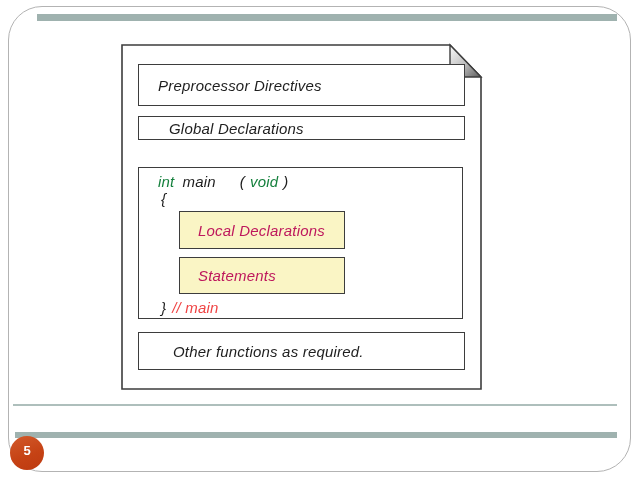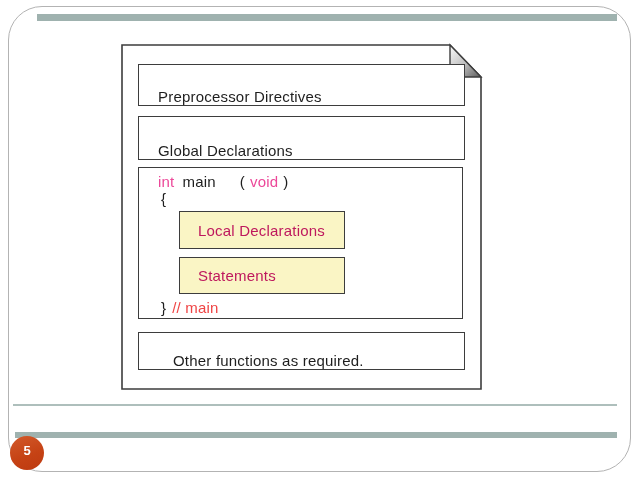--- a/index.html
+++ b/index.html
@@ -37,28 +37,29 @@
     position: absolute;
     left: 0;
     top: 0;
   }
 
   .diagram-box {
     position: absolute;
     border: 1.5px solid #3d3d3d;
     background: #ffffff;
     display: flex;
-    align-items: flex-end;
+    align-items: center;
     box-sizing: border-box;
     font-size: 15px;
     color: #1e1e1e;
     letter-spacing: 0.2px;
+    font-style: italic;
   }
   .box-preprocessor { left: 138px; top: 64px;  width: 327px; height: 42px; padding-left: 19px; }
-  .box-global       { left: 138px; top: 116px; width: 327px; height: 44px; padding-left: 19px; }
+  .box-global       { left: 138px; top: 116px; width: 327px; height: 24px; padding-left: 30px; }
   .box-main         { left: 138px; top: 167px; width: 325px; height: 152px; display: block; }
   .box-other        { left: 138px; top: 332px; width: 327px; height: 38px; padding-left: 34px; }
 
   .yellow-box {
     position: absolute;
     border: 1.5px solid #3d3d3d;
     background: #faf5c5;
     display: flex;
     align-items: center;
     box-sizing: border-box;
@@ -73,21 +74,21 @@
   .code-line {
     position: absolute;
     font-size: 15px;
     color: #1e1e1e;
     white-space: nowrap;
     letter-spacing: 0.2px;
   }
   .line-signature { left: 19px; top: 5px; }
   .line-open      { left: 22px; top: 22px; }
   .line-close     { left: 22px; top: 131px; }
-  .kw   { color: #ec4899; margin-top: 40px; }
+  .kw   { color: #15803d; margin-top: 40px; }
   .cmt  { color: #ef4444; }
   .tok-int   { margin-right: 8px; }
   .tok-main  { margin-right: 24px; }
   .tok-lp    { margin-right: 5px; }
   .tok-void  { margin-right: 5px; }
   .tok-close { margin-right: 6px; }
 
   .slide-title {
     position: absolute;
     left: 16px;

